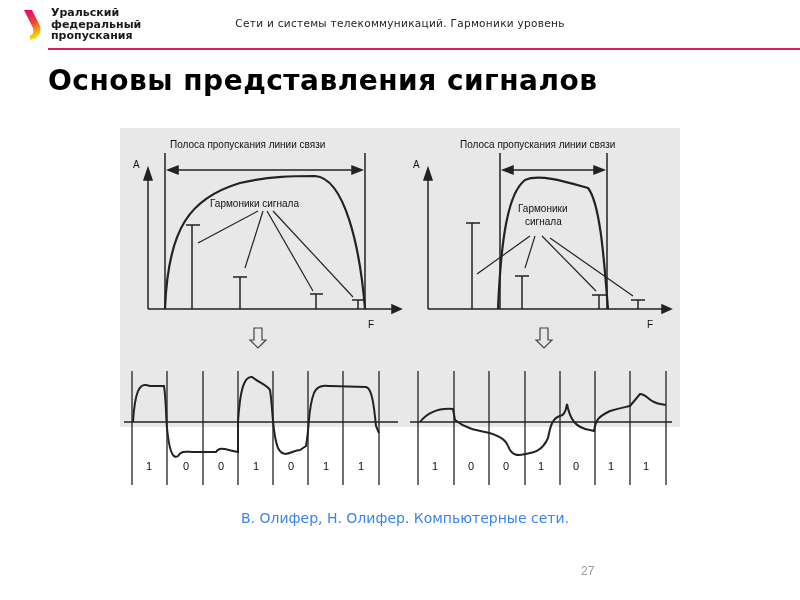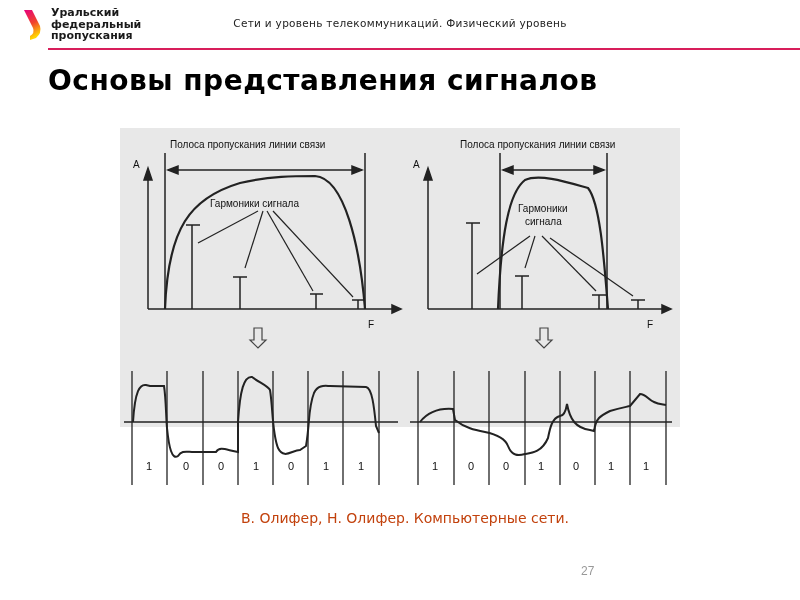--- a/index.html
+++ b/index.html
@@ -4,21 +4,21 @@
   <style>
     html, body { margin: 0; padding: 0; }
     body { width: 800px; height: 600px; background: #ffffff; position: relative; overflow: hidden; font-family: "DejaVu Sans", sans-serif; }
     .logo { position: absolute; left: 22px; top: 6px; width: 28px; height: 36px; }
     .logo-text { position: absolute; left: 51px; top: 7px; font-family: "DejaVu Sans", sans-serif; font-weight: bold; font-size: 11px; line-height: 11.5px; color: #1a1a1a; }
     .header-rule { position: absolute; left: 48px; top: 48px; width: 752px; height: 2px; background: #d81e5b; }
     .course-title { position: absolute; left: 0; width: 800px; top: 17px; text-align: center; font-family: "DejaVu Sans", sans-serif; font-size: 10.5px; color: #222; letter-spacing: 0.3px; }
     .slide-title { position: absolute; left: 48px; top: 64px; font-family: "DejaVu Sans", sans-serif; font-weight: bold; font-size: 28px; color: #000000; letter-spacing: 0.5px; }
     .figure { position: absolute; left: 120px; top: 128px; width: 560px; height: 299px; background: #e8e8e8; }
     .figure svg { display: block; }
-    .caption { position: absolute; left: 0; width: 800px; top: 510px; text-align: center; font-family: "DejaVu Sans", sans-serif; font-size: 14px; color: #c2410c; }
+    .caption { position: absolute; left: 0; width: 800px; top: 510px; text-align: center; font-family: "DejaVu Sans", sans-serif; font-size: 14px; color: #3b82f6; }
     .caption span { position: relative; left: 5px; }
     .page-num { position: absolute; left: 581px; top: 564px; font-family: Liberation Sans, sans-serif; font-size: 12px; color: #999; }
   </style>
 </head>
 <body>
 
 <svg class="logo" viewBox="0 0 28 36">
   <defs>
     <linearGradient id="lg" x1="0" y1="0" x2="0.3" y2="1">
       <stop offset="0" stop-color="#e6007e"></stop>
@@ -27,21 +27,21 @@
     </linearGradient>
   </defs>
   <path d="M2 4 L10 4 L18 20 Q20 27 14 32 L8 34 L8 30 Q13 27 11 22 Z" fill="url(#lg)"></path>
 </svg>
 <div class="logo-text">
   <div>Уральский</div>
   <div>федеральный</div>
   <div>пропускания</div>
 </div>
 <div class="header-rule"></div>
-<div class="course-title">Сети и уровень телекоммуникаций. Физический уровень</div>
+<div class="course-title">Сети и системы телекоммуникаций. Гармоники уровень</div>
 
 <div class="slide-title">Основы представления сигналов</div>
 
 <div class="figure">
   <svg width="560" height="361" viewBox="0 0 560 361" font-family="Liberation Sans, sans-serif">
     <g stroke="#222" fill="none" stroke-width="1.5">
 
       <line x1="28" y1="181" x2="272" y2="181"></line>
       <polygon points="272,177 281,181 272,185" fill="#222"></polygon>
       <line x1="28" y1="181" x2="28" y2="42"></line>

